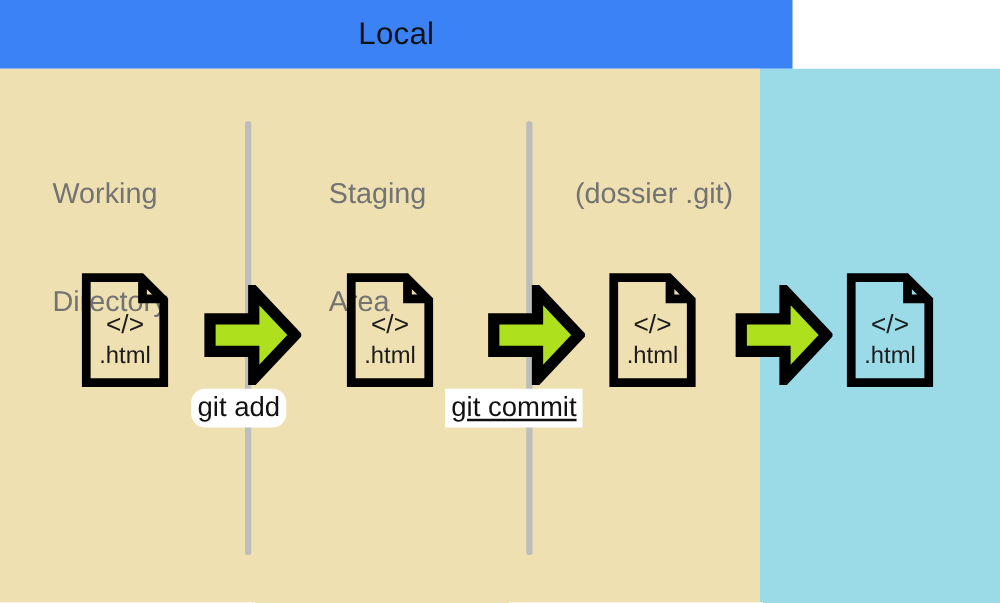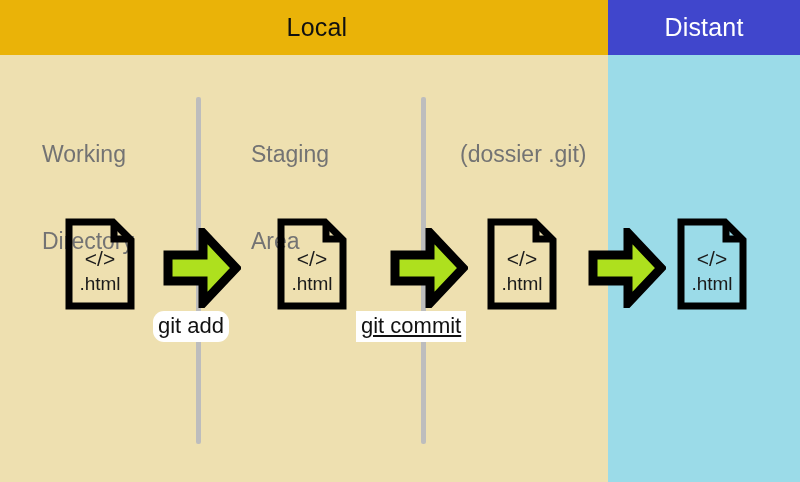--- a/index.html
+++ b/index.html
@@ -18,21 +18,21 @@
 
   
   .band {
     position: absolute;
     top: 0;
     height: 55px;
     display: flex;
     align-items: center;
     justify-content: center;
   }
-  .band-local  { left: 0;     width: 634px; background: #eab308; }
+  .band-local  { left: 0;     width: 634px; background: #3b82f6; }
   .band-distant{ left: 608px; width: 192px; background: #4046CC; }
   .band-label {
     font-size: 25px;
     line-height: 1;
     letter-spacing: .2px;
   }
   .band-local  .band-label { color: #111111; }
   .band-distant .band-label { color: #ffffff; }
 
   
@@ -46,21 +46,21 @@
 
   
   .stage-title {
     position: absolute;
     font-size: 23px;
     line-height: 29px;
     color: #737373;
     white-space: pre;
   }
   .stage-title-1 { left: 42px;  top: 82px;  }
-  .stage-title-2 { left: 251px; top: 82px;  }
+  .stage-title-2 { left: 263px; top: 82px;  }
   .stage-title-3 { left: 460px; top: 82px;  }
 
   
   .divider {
     position: absolute;
     top: 97px;
     width: 5px;
     height: 347px;
     background: #BDBDBD;
     border-radius: 2px;
@@ -108,23 +108,20 @@
   .cmd-2 { left: 356px; top: 311px; text-decoration: underline; }
   .cmd-3 { left: 569px; top: 311px; }
 </style>
 </head>
 <body>
 
 <div id="canvas">
 
   <div class="band band-local">
     <span class="band-label">Local</span>
-  </div>
-  <div class="band band-distant">
-    <span class="band-label">Distant</span>
   </div>
 
   <div class="region region-local"></div>
   <div class="region region-distant"></div>
 
   <div class="divider divider-1"></div>
   <div class="divider divider-2"></div>
 
   <div class="stage-title stage-title-1">
     <div>Working</div>

